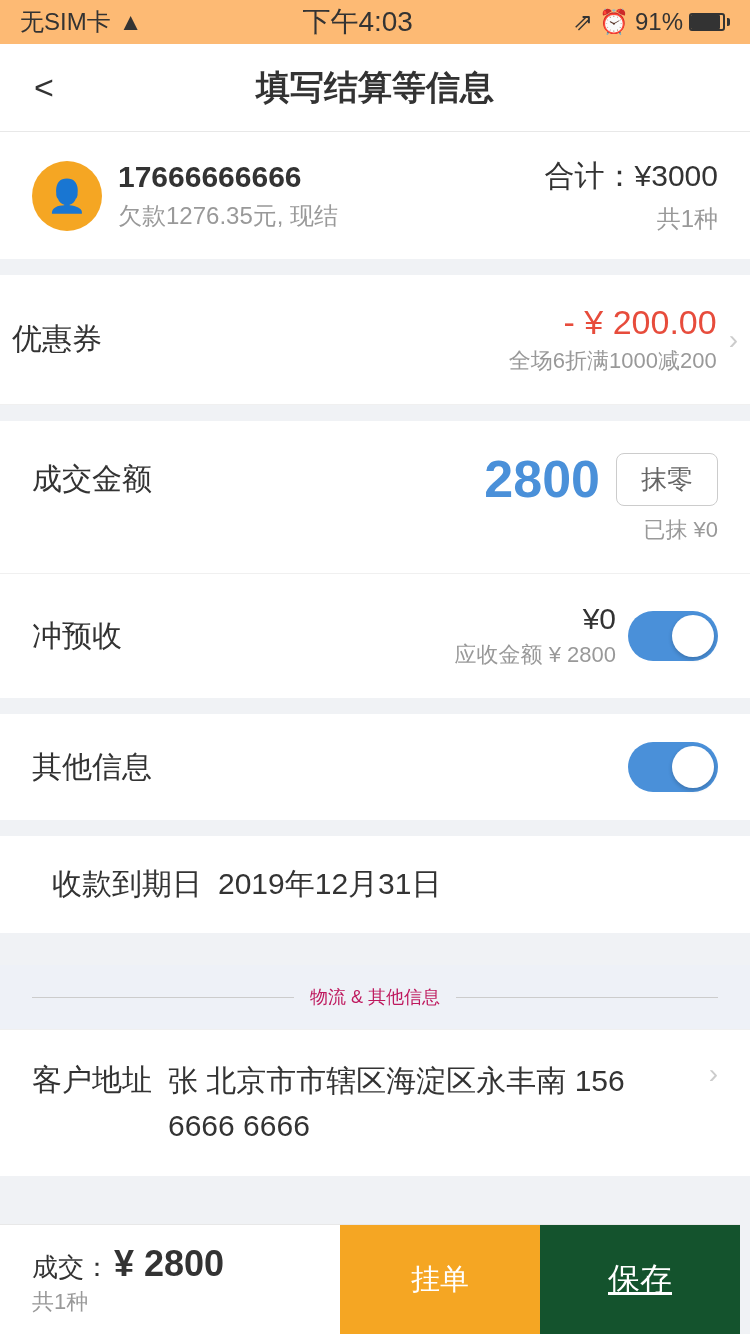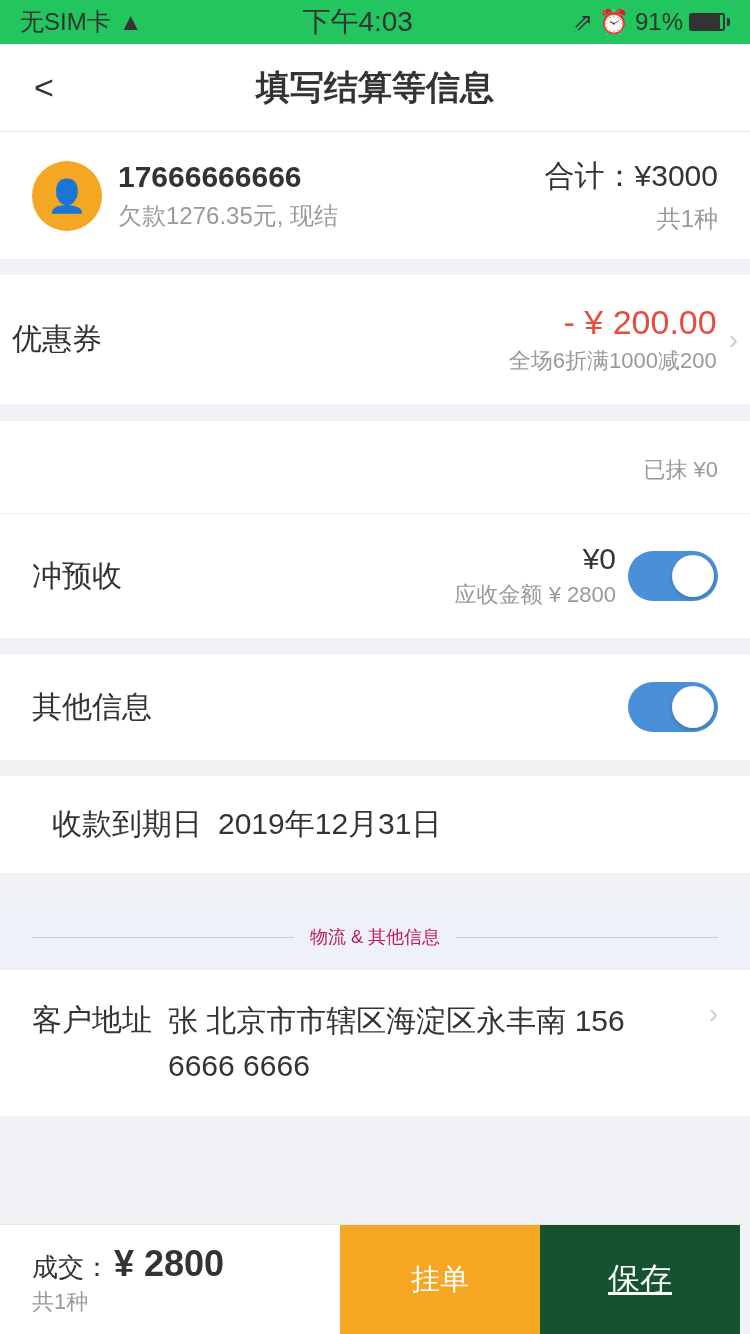--- a/index.html
+++ b/index.html
@@ -11,21 +11,21 @@
       font-family: -apple-system, "PingFang SC", "Helvetica Neue", Arial, sans-serif;
       font-size: 28px;
       color: #333;
       position: relative;
     }
 
     
     .status-bar {
       width: 750px;
       height: 44px;
-      background: #22c55e;
+      background: #fdba74;
       display: flex;
       align-items: center;
       justify-content: space-between;
       padding: 0 20px;
       font-size: 24px;
       color: #333;
     }
     .status-left { display: flex; align-items: center; gap: 8px; }
     .status-center { font-size: 28px; font-weight: 500; }
     .status-right { display: flex; align-items: center; gap: 6px; font-size: 24px; }
@@ -457,20 +457,27 @@
         <div class="row-value discount">- ¥ 200.00</div>
         <div class="row-sub">全场6折满1000减200</div>
       </div>
       <span class="chevron-right">›</span>
     </div>
   </div>
 
   <div class="section-sep"></div>
 
   <div class="transaction-section">
+    <div class="transaction-row">
+      <span class="transaction-label">成交金额</span>
+      <div class="transaction-right">
+        <span class="transaction-amount">2800</span>
+        <button class="round-btn">抹零</button>
+      </div>
+    </div>
     <div class="transaction-sub">已抹  ¥0</div>
   </div>
 
   <div class="prepay-section">
     <div class="prepay-row">
       <span class="prepay-label">冲预收</span>
       <div class="prepay-right">
         <div class="prepay-amount-col">
           <div class="prepay-amount">¥0</div>
           <div class="prepay-sub">应收金额 ¥ 2800</div>

